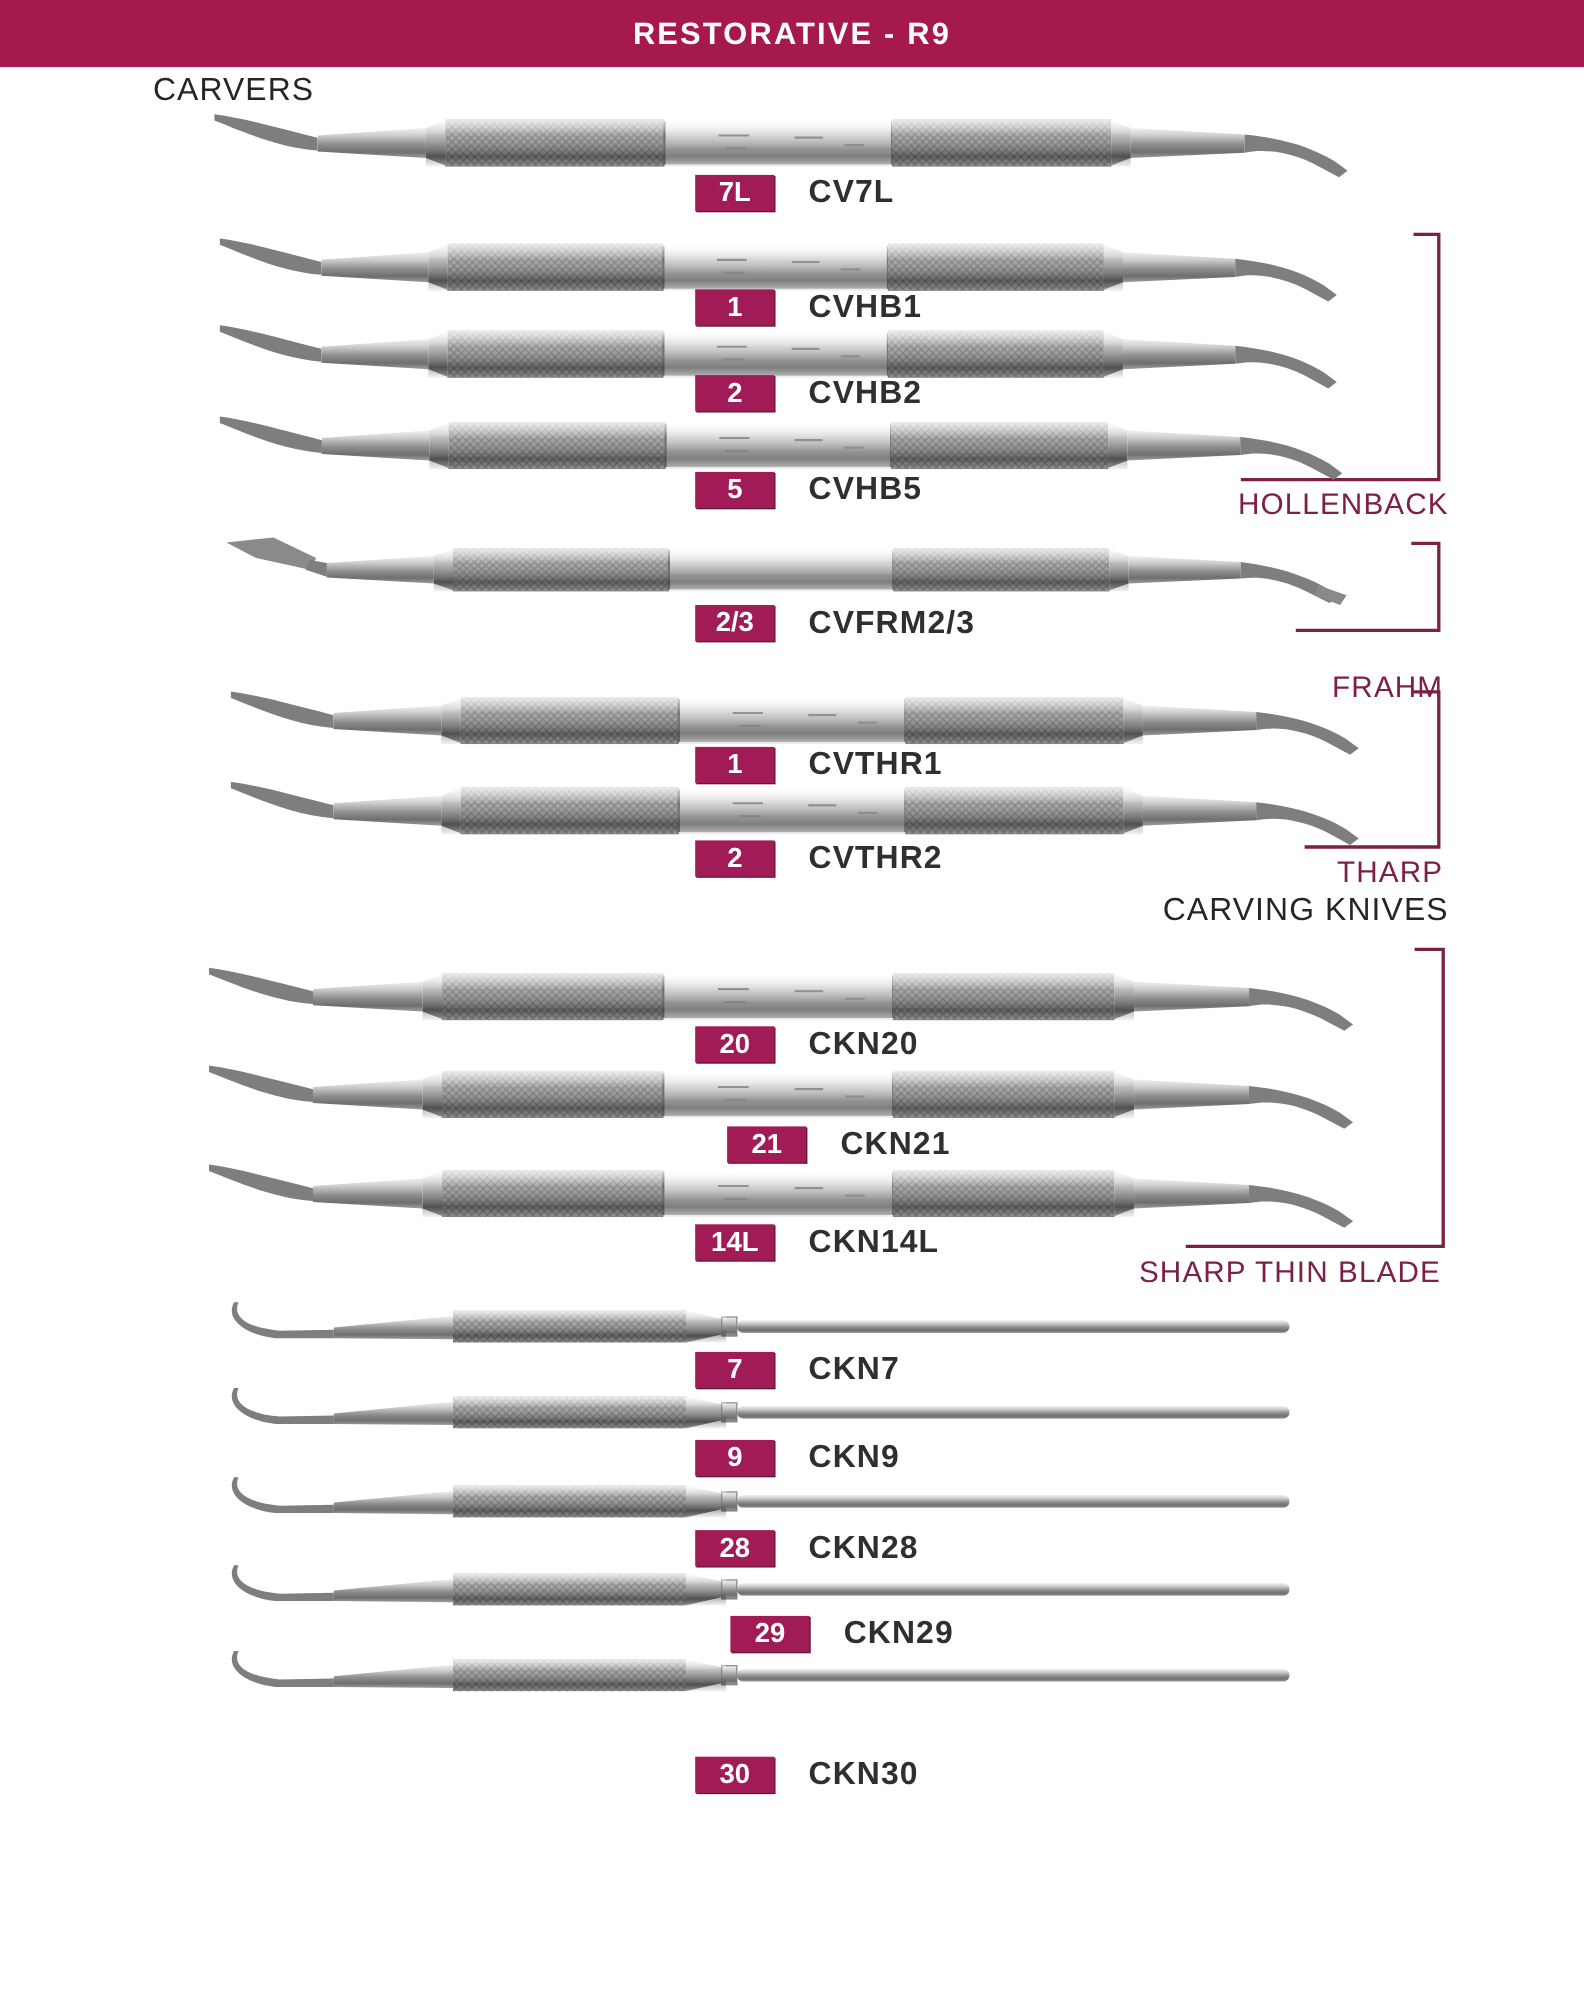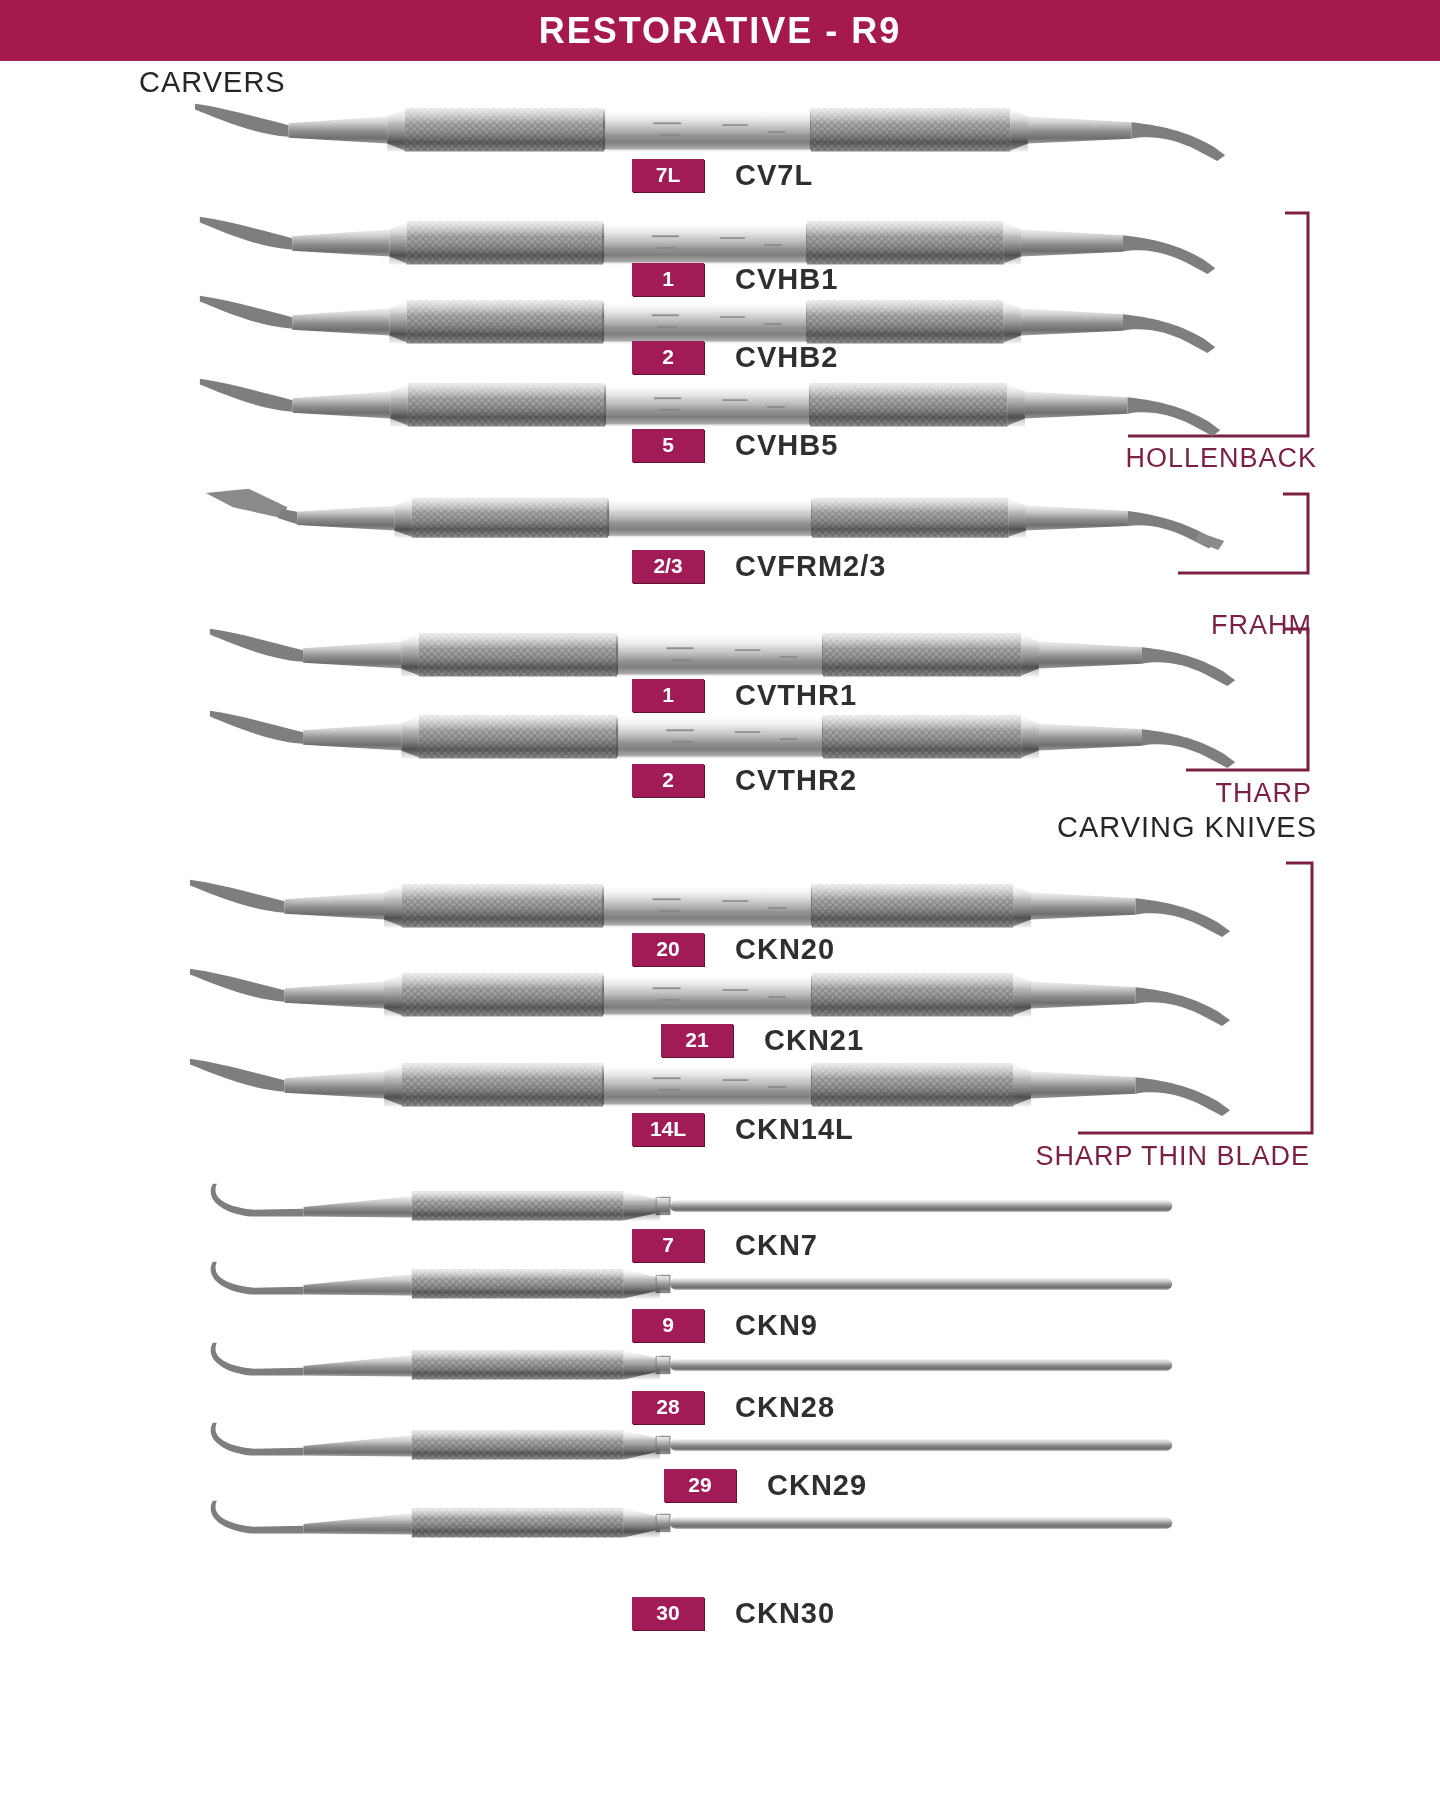--- a/index.html
+++ b/index.html
@@ -2,35 +2,35 @@
 <html><head>
 <meta charset="utf-8">
 <style>
   html,body{margin:0;padding:0;background:#fff;}
   body{font-family:"Liberation Sans", sans-serif;}
   .page{position:relative;width:1440px;height:1814px;background:#ffffff;overflow:hidden;}
 
   
   .titlebar{position:absolute;top:0;left:0;width:1440px;height:61px;background:#A6194E;
             display:flex;align-items:center;justify-content:center;}
-  .titlebar .t{color:#ffffff;font-weight:bold;font-size:36px;letter-spacing:2px;}
+  .titlebar .t{color:#ffffff;font-weight:bold;font-size:28px;letter-spacing:2px;}
 
   
   .section-h{position:absolute;font-weight:normal;font-size:29px;letter-spacing:1px;color:#262626;white-space:nowrap;}
   .sec-carvers{left:139px;top:66px;}
   .sec-knives{left:1017px;top:811px;width:300px;text-align:right;}
 
   
   .inst{position:absolute;}
   .inst svg{display:block;width:100%;height:100%;}
 
   
   .label-row{position:absolute;left:632px;display:flex;align-items:center;gap:31px;height:34px;}
   .badge{display:flex;align-items:center;justify-content:center;min-width:72px;height:33px;
-         background:#A11C56;color:#ffffff;font-weight:bold;font-size:21px;
+         background:#A11C56;color:#ffffff;font-weight:bold;font-size:25px;
          box-shadow:1px 1px 0 #5e1130;box-sizing:border-box;padding:0 6px;}
   .code{font-weight:bold;font-size:29px;color:#2f2f2f;letter-spacing:1px;white-space:nowrap;}
 
   
   .group-label{position:absolute;color:#7B2145;font-size:27px;letter-spacing:1px;width:330px;text-align:right;white-space:nowrap;}
   .brackets{position:absolute;top:0;left:0;pointer-events:none;}
 </style>
 </head>
 <body>
 

